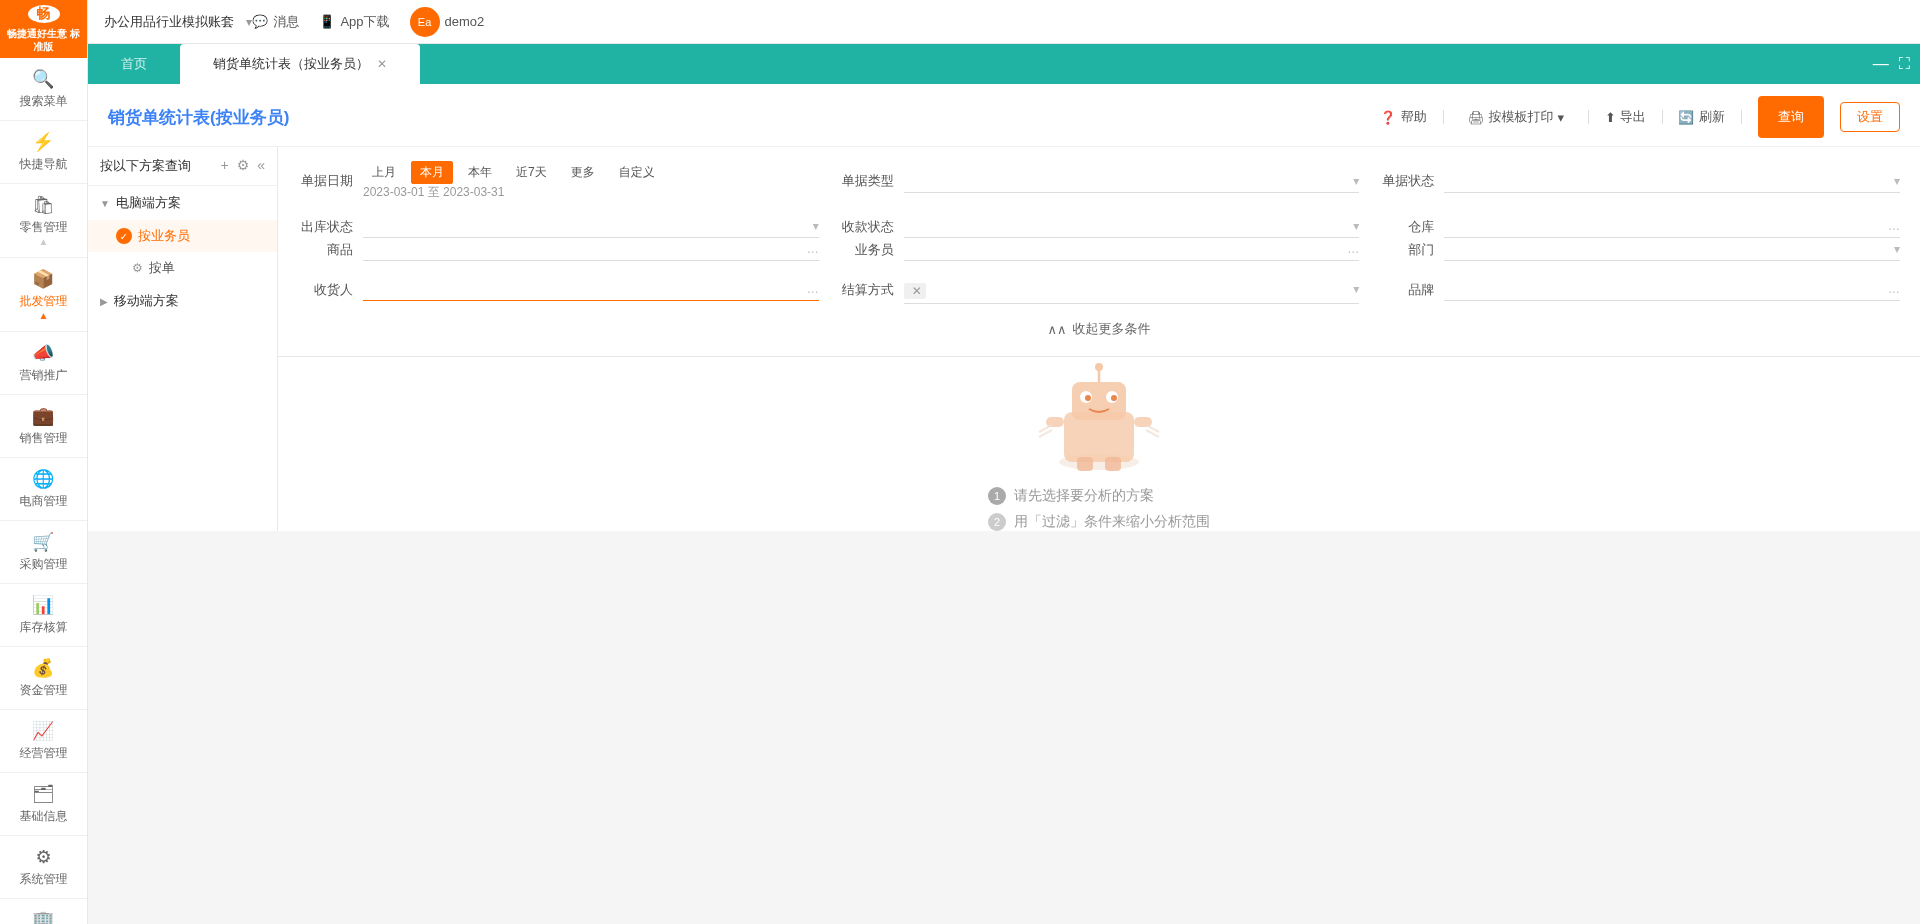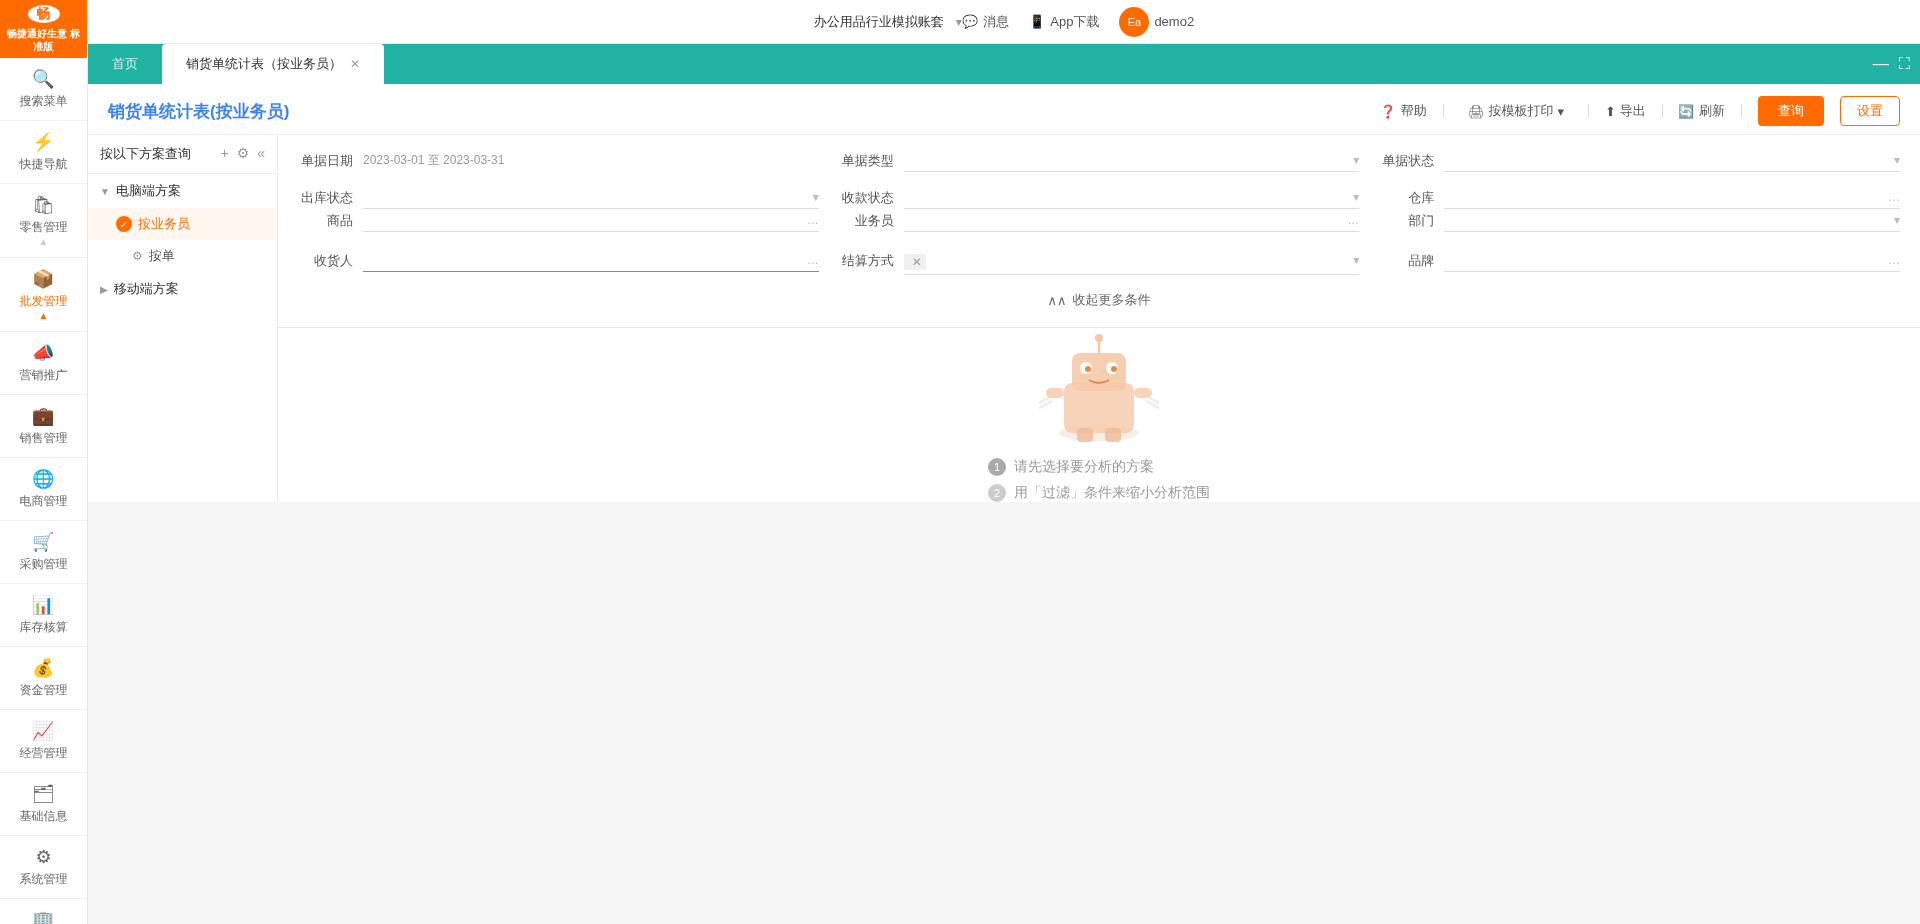--- a/index.html
+++ b/index.html
@@ -64,21 +64,21 @@
       overflow: hidden;
     }
 
     
     .topnav {
       height: 44px;
       background: #fff;
       border-bottom: 1px solid #e8e8e8;
       display: flex;
       align-items: center;
-      justify-content: center;
+      justify-content: flex-start;
       padding: 0 16px;
       flex-shrink: 0;
     }
     .topnav-left {
       display: flex;
       align-items: center;
       gap: 12px;
     }
     .topnav-title {
       font-size: 13px;
@@ -114,21 +114,21 @@
       background: #20b2a3;
       display: flex;
       align-items: center;
       padding: 0 0 0 0;
       flex-shrink: 0;
     }
     .tab-item {
       height: 100%;
       display: flex;
       align-items: center;
-      padding: 0 24px;
+      padding: 0 33px;
       cursor: pointer;
       color: rgba(255,255,255,0.8);
       font-size: 13px;
       gap: 8px;
       justify-content: center;
     }
     .tab-item.active {
       background: #fff;
       color: #333;
       border-radius: 4px 4px 0 0;
@@ -160,21 +160,21 @@
     }
     .page-title {
       font-size: 18px;
       font-weight: 600;
       color: #333;
     }
     .btn-primary {
       background: #ff6b00;
       color: #fff;
       border: none;
-      padding: 6px 20px;
+      padding: 12px 20px;
       border-radius: 4px;
       cursor: pointer;
       font-size: 13px;
     }
     .btn-secondary {
       background: #fff;
       color: #ff6b00;
       border: 1px solid #ff6b00;
       padding: 5px 16px;
       border-radius: 4px;
@@ -597,20 +597,28 @@
       </div>
 
       <div class="right-content">
 
         <div class="filter-area">
 
           <div class="filter-grid" style="margin-bottom:14px">
             <div class="fg-item">
               <span class="fg-label">单据日期</span>
               <div style="flex:1">
+                <div class="date-row">
+                  <span class="date-btn">上月</span>
+                  <span class="date-btn active">本月</span>
+                  <span class="date-btn">本年</span>
+                  <span class="date-btn">近7天</span>
+                  <span class="date-btn">更多</span>
+                  <span class="date-btn">自定义</span>
+                </div>
                 <div class="date-range">2023-03-01 至 2023-03-31</div>
               </div>
             </div>
             <div class="fg-item">
               <span class="fg-label">单据类型</span>
               <div class="fg-control">
                 <span class="fg-control-text"></span>
                 <span class="fg-control-icon">▾</span>
               </div>
             </div>

